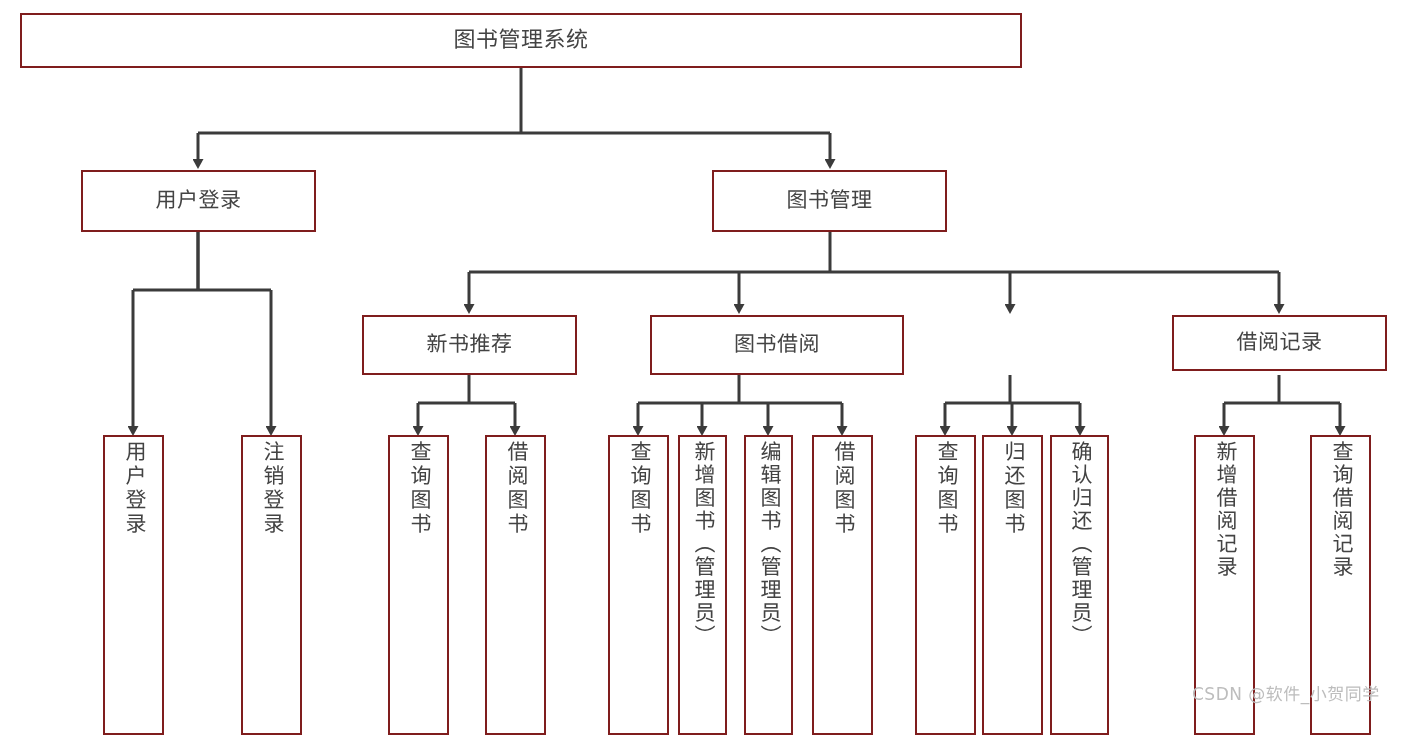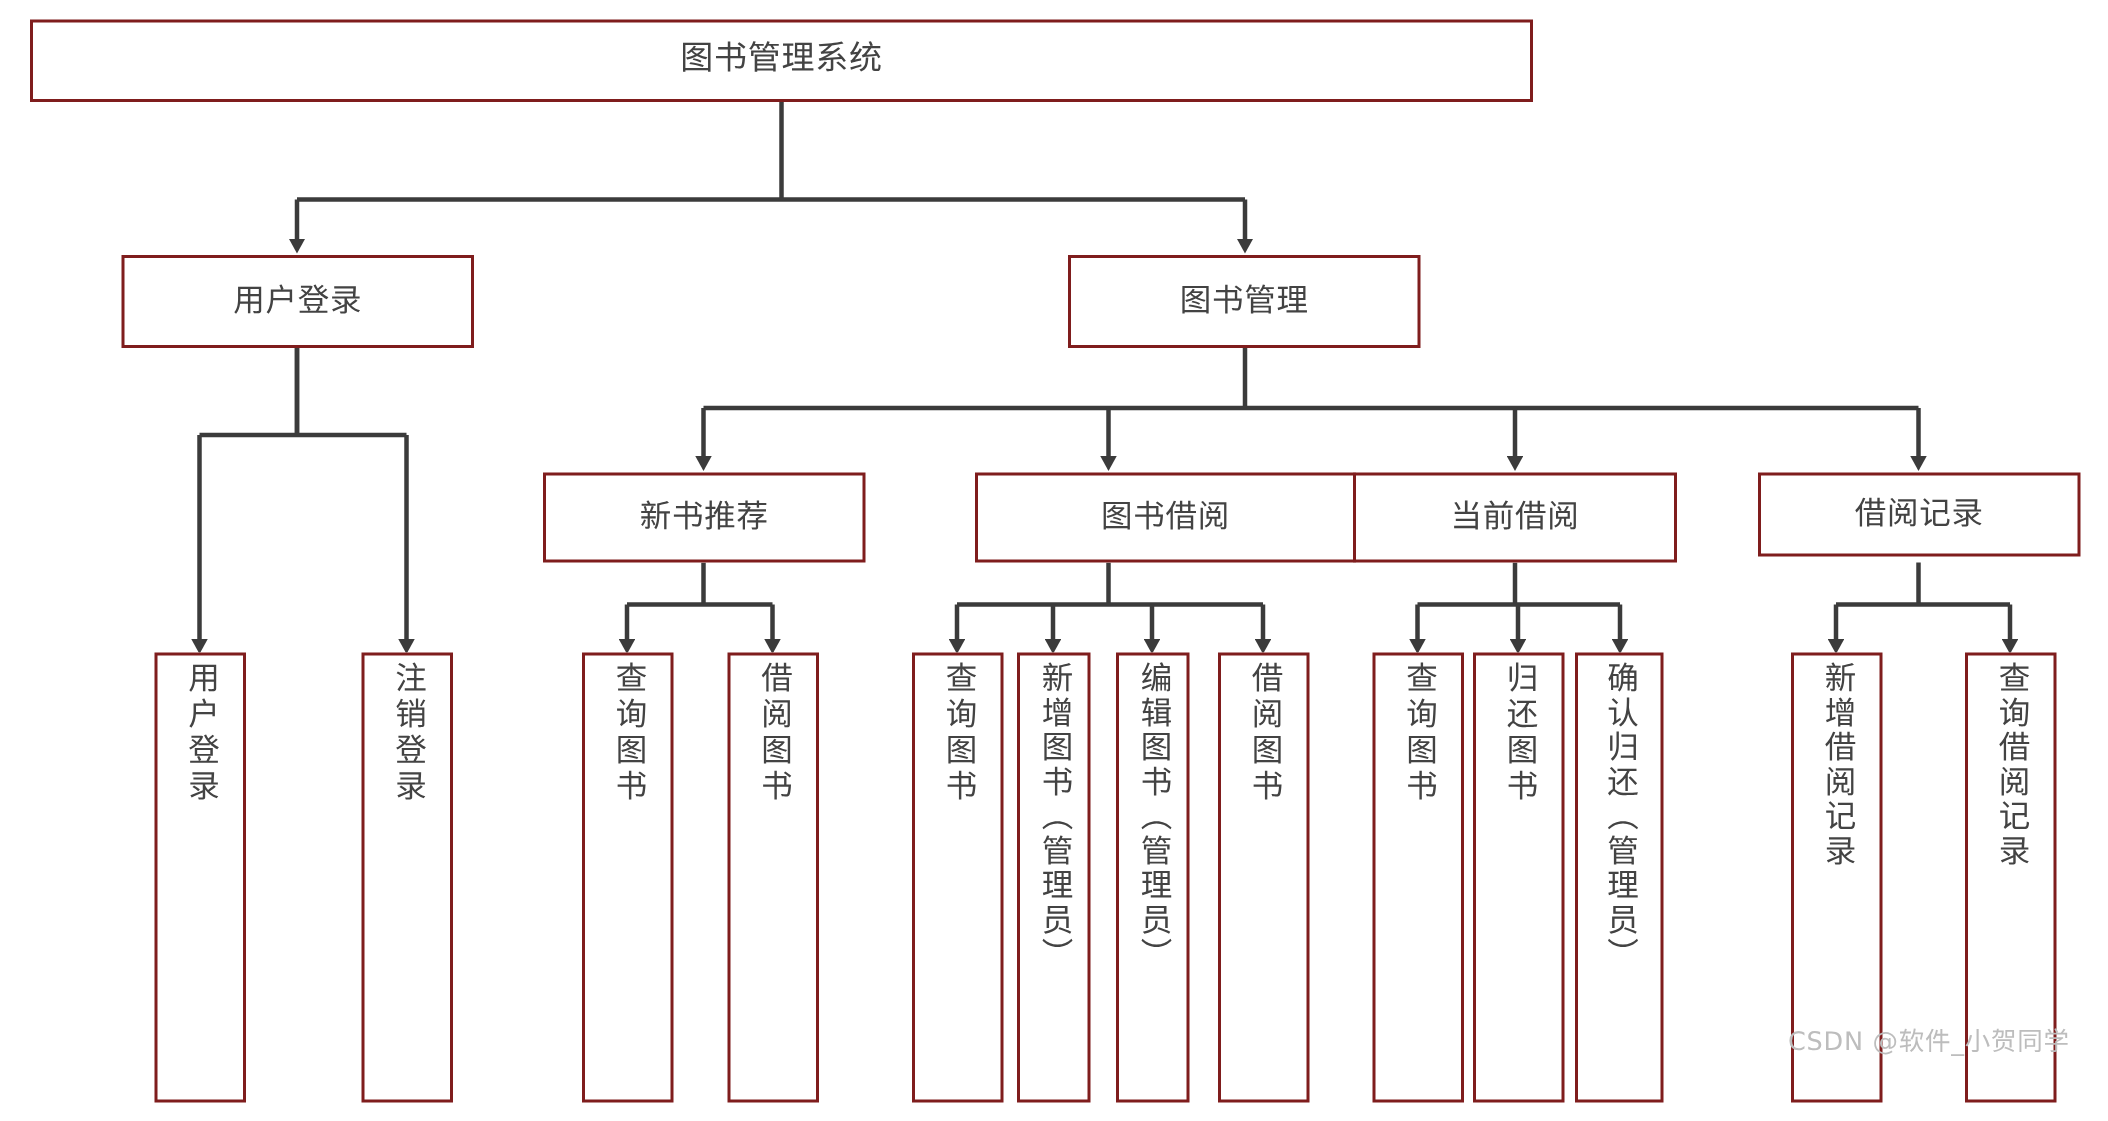--- a/index.html
+++ b/index.html
@@ -143,23 +143,20 @@
   <div class="node horiz" style="left:362px; top:315px; width:215px; height:60px;">
     <span class="lbl">新书推荐</span>
   </div>
 
   <div class="node horiz" style="left:712px; top:170px; width:235px; height:62px;">
     <span class="lbl">图书管理</span>
   </div>
   <div class="node horiz" style="left:632px; top:315px; width:254px; height:60px;margin-left:18px;">
     <span class="lbl">图书借阅</span>
   </div>
-  <div class="node horiz" style="left:902px; top:315px; width:216px; height:60px;">
-    <span class="lbl">当前借阅</span>
-  </div>
   <div class="node horiz" style="left:1172px; top:315px; width:215px; height:56px;">
     <span class="lbl">借阅记录</span>
   </div>
 
   <div class="node vert" style="left:103px; top:435px; width:61px; height:300px;">
     <span class="lbl">用户登录</span>
   </div>
   <div class="node vert" style="left:241px; top:435px; width:61px; height:300px;">
     <span class="lbl">注销登录</span>
   </div>

